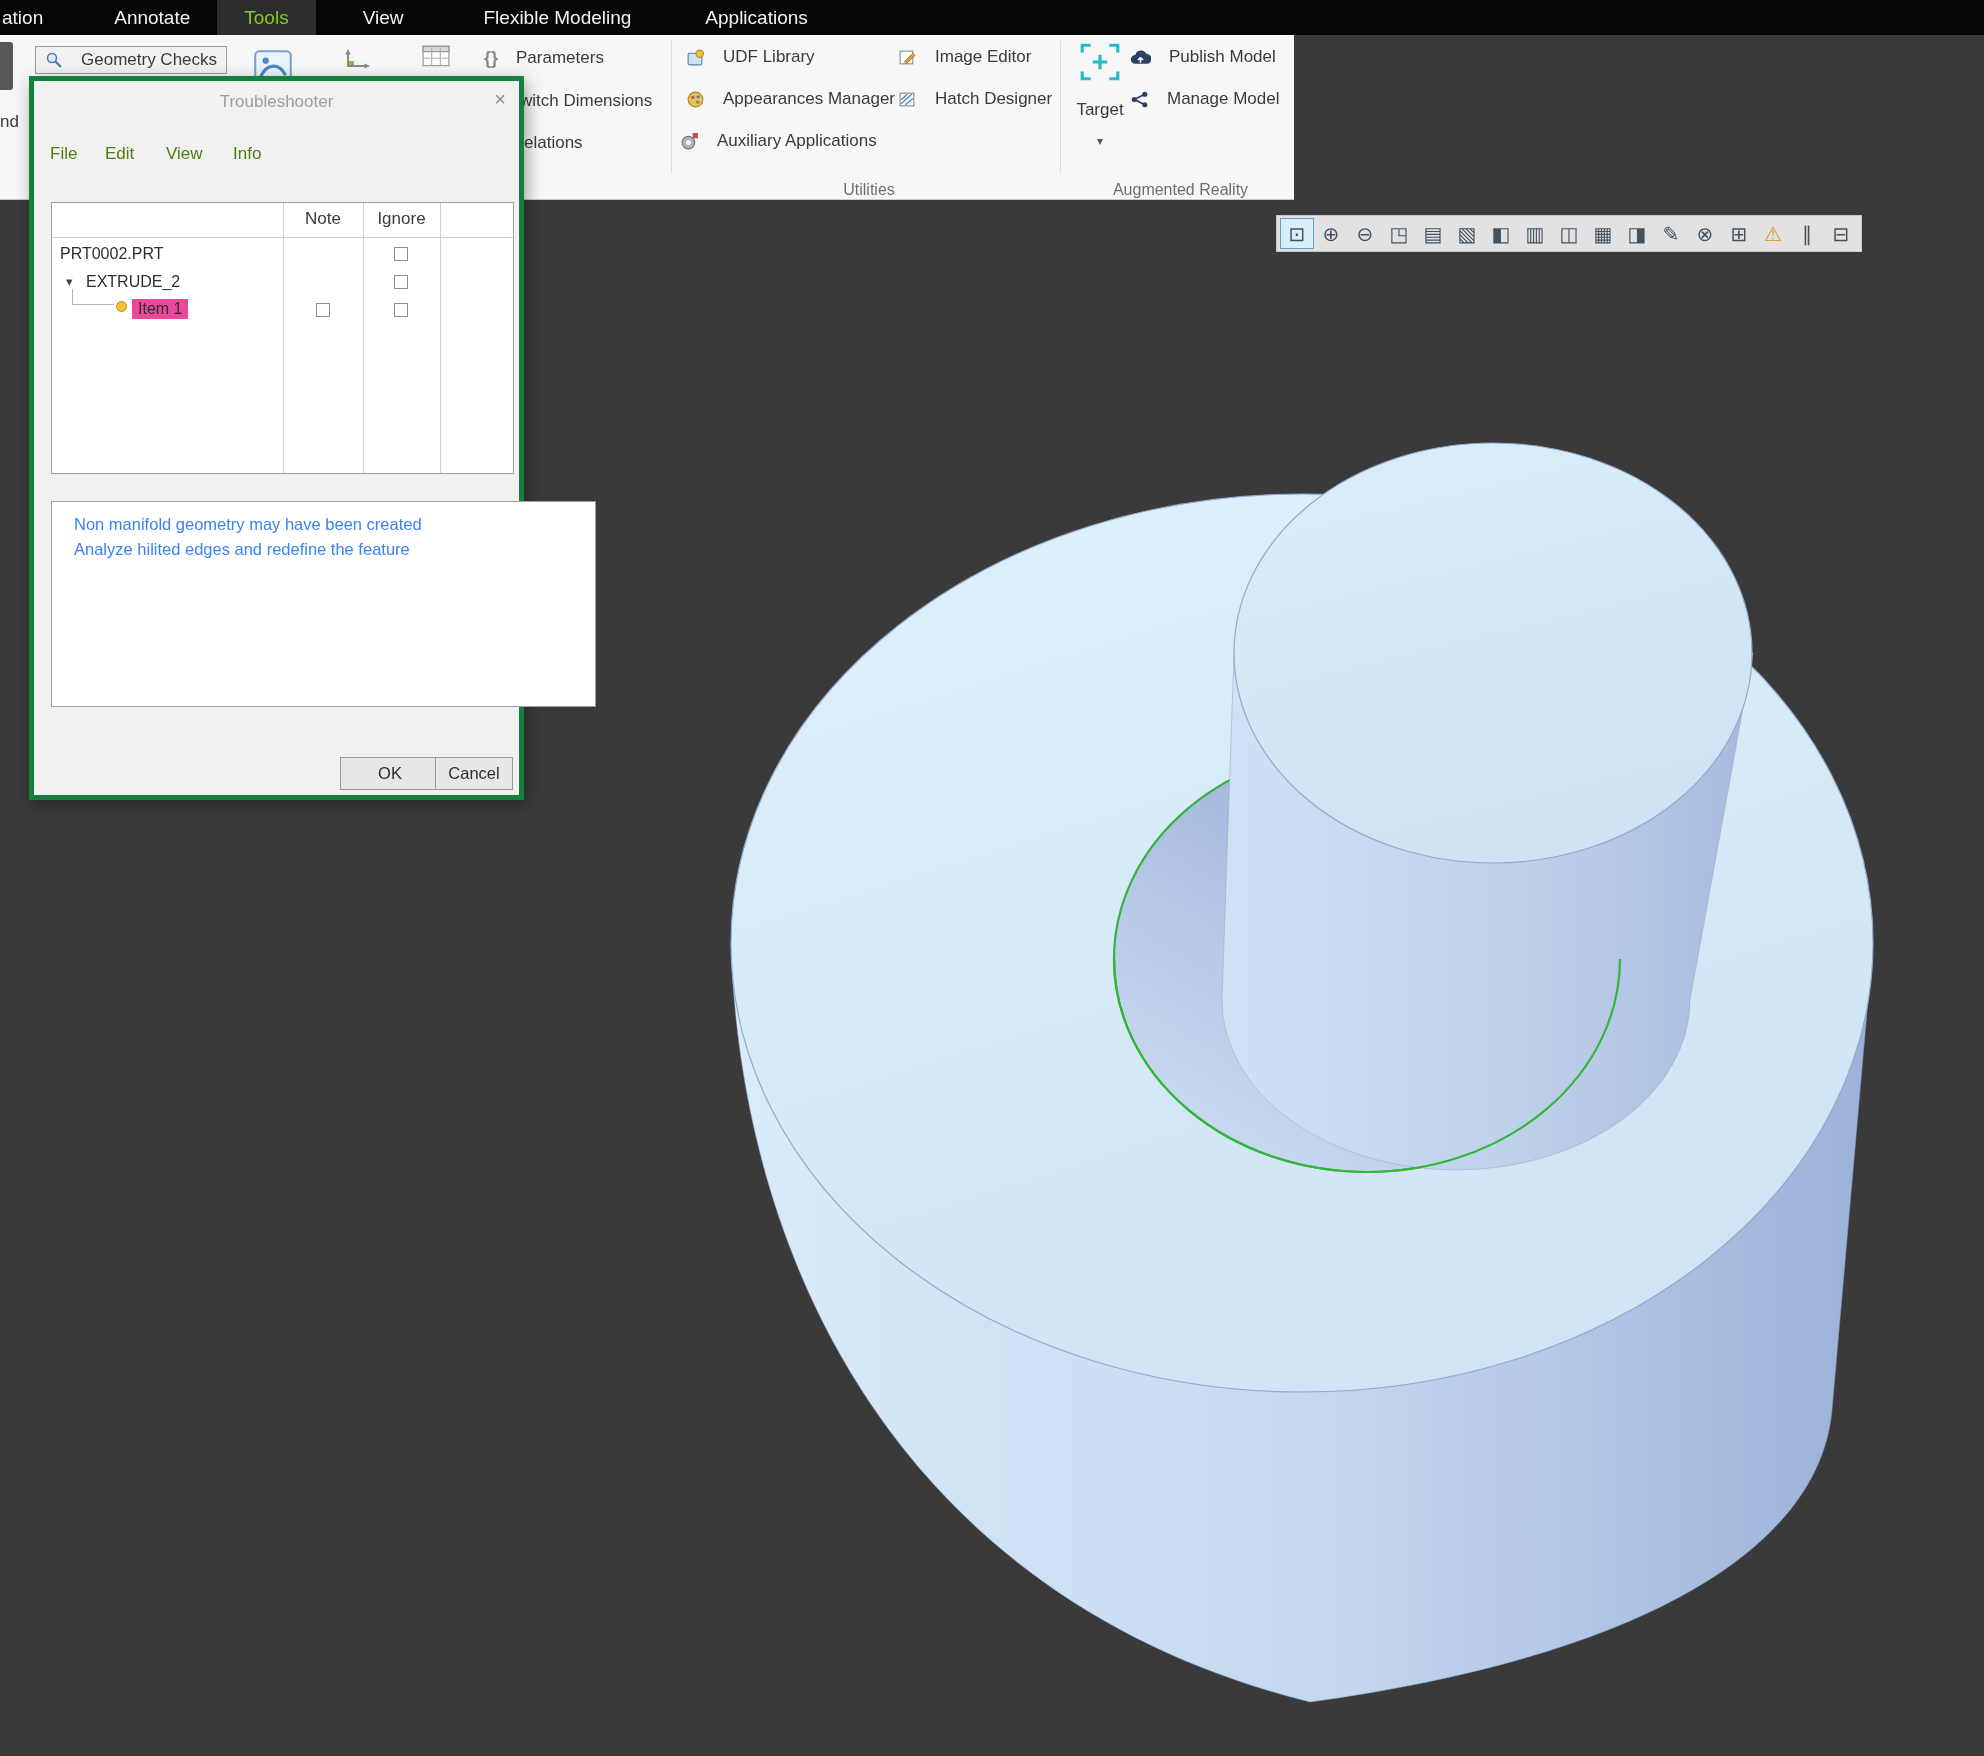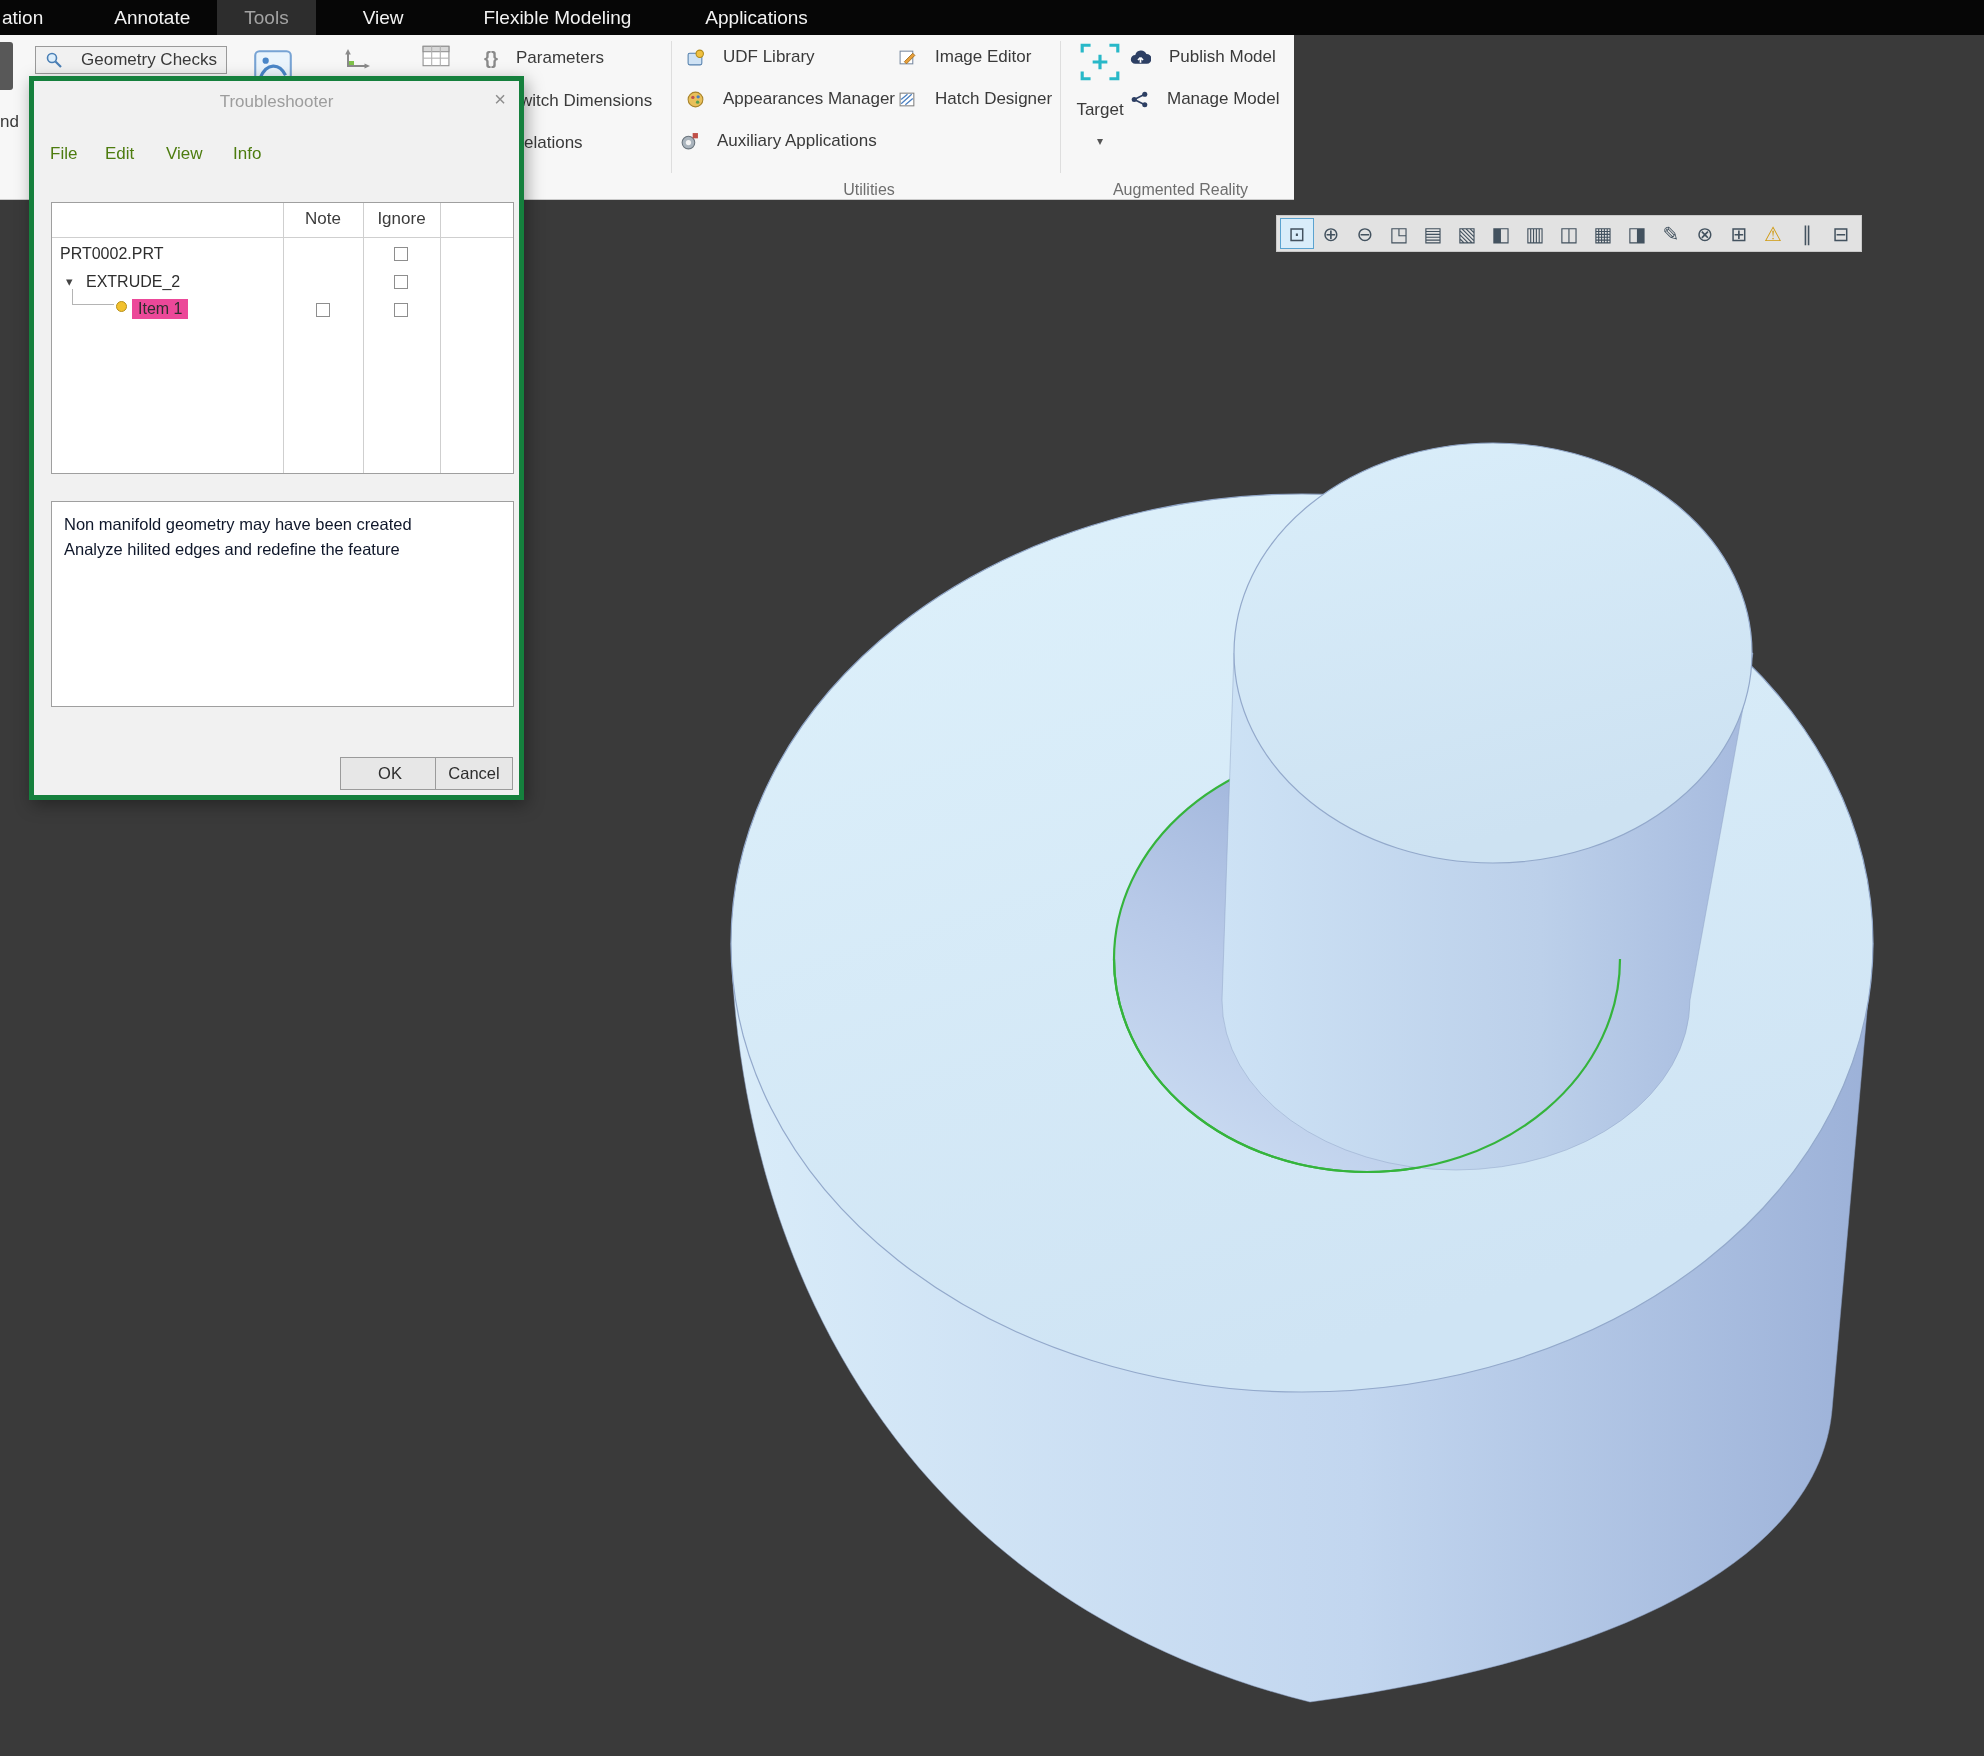--- a/index.html
+++ b/index.html
@@ -3,21 +3,21 @@
 <meta charset="utf-8">
 <style>
   *{margin:0;padding:0;box-sizing:border-box}
   html,body{width:1984px;height:1756px}
   body{position:relative;overflow:hidden;background:#3a3a3a;font-family:"Liberation Sans",sans-serif}
 
   
   #menubar{position:absolute;left:0;top:0;width:1984px;height:35px;background:#060606;display:flex;align-items:stretch;color:#f2f2f2;font-size:19px;z-index:4}
   .tab{display:flex;align-items:center;padding:0 27px;cursor:pointer;white-space:nowrap}
   .tab.cut{padding:0 14px 0 2px}
-  .tab.active{background:#2d2d2d;color:#a3a3a3}
+  .tab.active{background:#2d2d2d;color:#84cc16}
   #menubar .tab:nth-child(2){margin-left:30px}
   #menubar .tab:nth-child(4){margin-left:20px}
   #menubar .tab:nth-child(5){margin-left:26px}
   #menubar .tab:nth-child(6){margin-left:20px}
 
   
   #ribbon{position:absolute;left:0;top:35px;width:1294px;height:165px;background:#f7f7f7;border-bottom:1px solid #c9c9c9;z-index:2}
   .rb-btn{position:absolute;display:flex;align-items:center;gap:18px;background:none;border:none;font:inherit;font-size:17px;color:#3a3a3a;cursor:pointer;white-space:nowrap}
   #geo-checks{left:35px;top:11px;height:28px;padding:0 9px;border:1px solid #9a9a9a;background:#f1f1f1}
   #big-tool{left:248px;top:5px;width:50px;height:58px;justify-content:center}
@@ -70,21 +70,21 @@
   #ch-ignore{left:311px;width:77px}
   .tree-label{position:absolute;font-size:16px;color:#2e2e2e;white-space:nowrap}
   #tr1{left:8px;top:42px}
   #tr2-caret{left:14px;top:71px;font-size:13px;color:#444}
   #tr2{left:34px;top:70px}
   #tr3-connector{position:absolute;left:20px;top:86px;width:42px;height:16px;border-left:1px solid #b4b4b4;border-bottom:1px solid #b4b4b4}
   #tr3-dot{position:absolute;left:64px;top:98px;width:11px;height:11px;border-radius:50%;background:#f2c12e;border:1px solid #b8901a}
   #tr3-sel{left:80px;top:96px;background:#ec4899;padding:1px 6px}
   .cbx{position:absolute;width:14px;height:14px;background:#fff;border:1px solid #8e8e8e;cursor:pointer}
 
-  #msg-panel{position:absolute;left:17px;top:420px;width:463px;height:206px;background:#fff;border:1px solid #9f9f9f;padding:10px 12px;line-height:25px;color:#0f172a;font-size:16.5px}
+  #msg-panel{position:absolute;left:17px;top:420px;width:545px;height:206px;background:#fff;border:1px solid #9f9f9f;padding:10px 22px;line-height:25px;color:#3b82f6;font-size:16.5px}
   .dlg-btn{position:absolute;top:676px;height:33px;background:#e7e7e7;border:1px solid #9b9b9b;font:inherit;font-size:16.5px;color:#2e2e2e;cursor:pointer}
   #btn-ok{left:306px;width:100px}
   #btn-cancel{left:401px;width:78px}
 </style>
 </head>
 <body>
 
 <div id="viewport"></div>
 
 <svg id="model-svg" viewBox="0 0 1984 1756">

